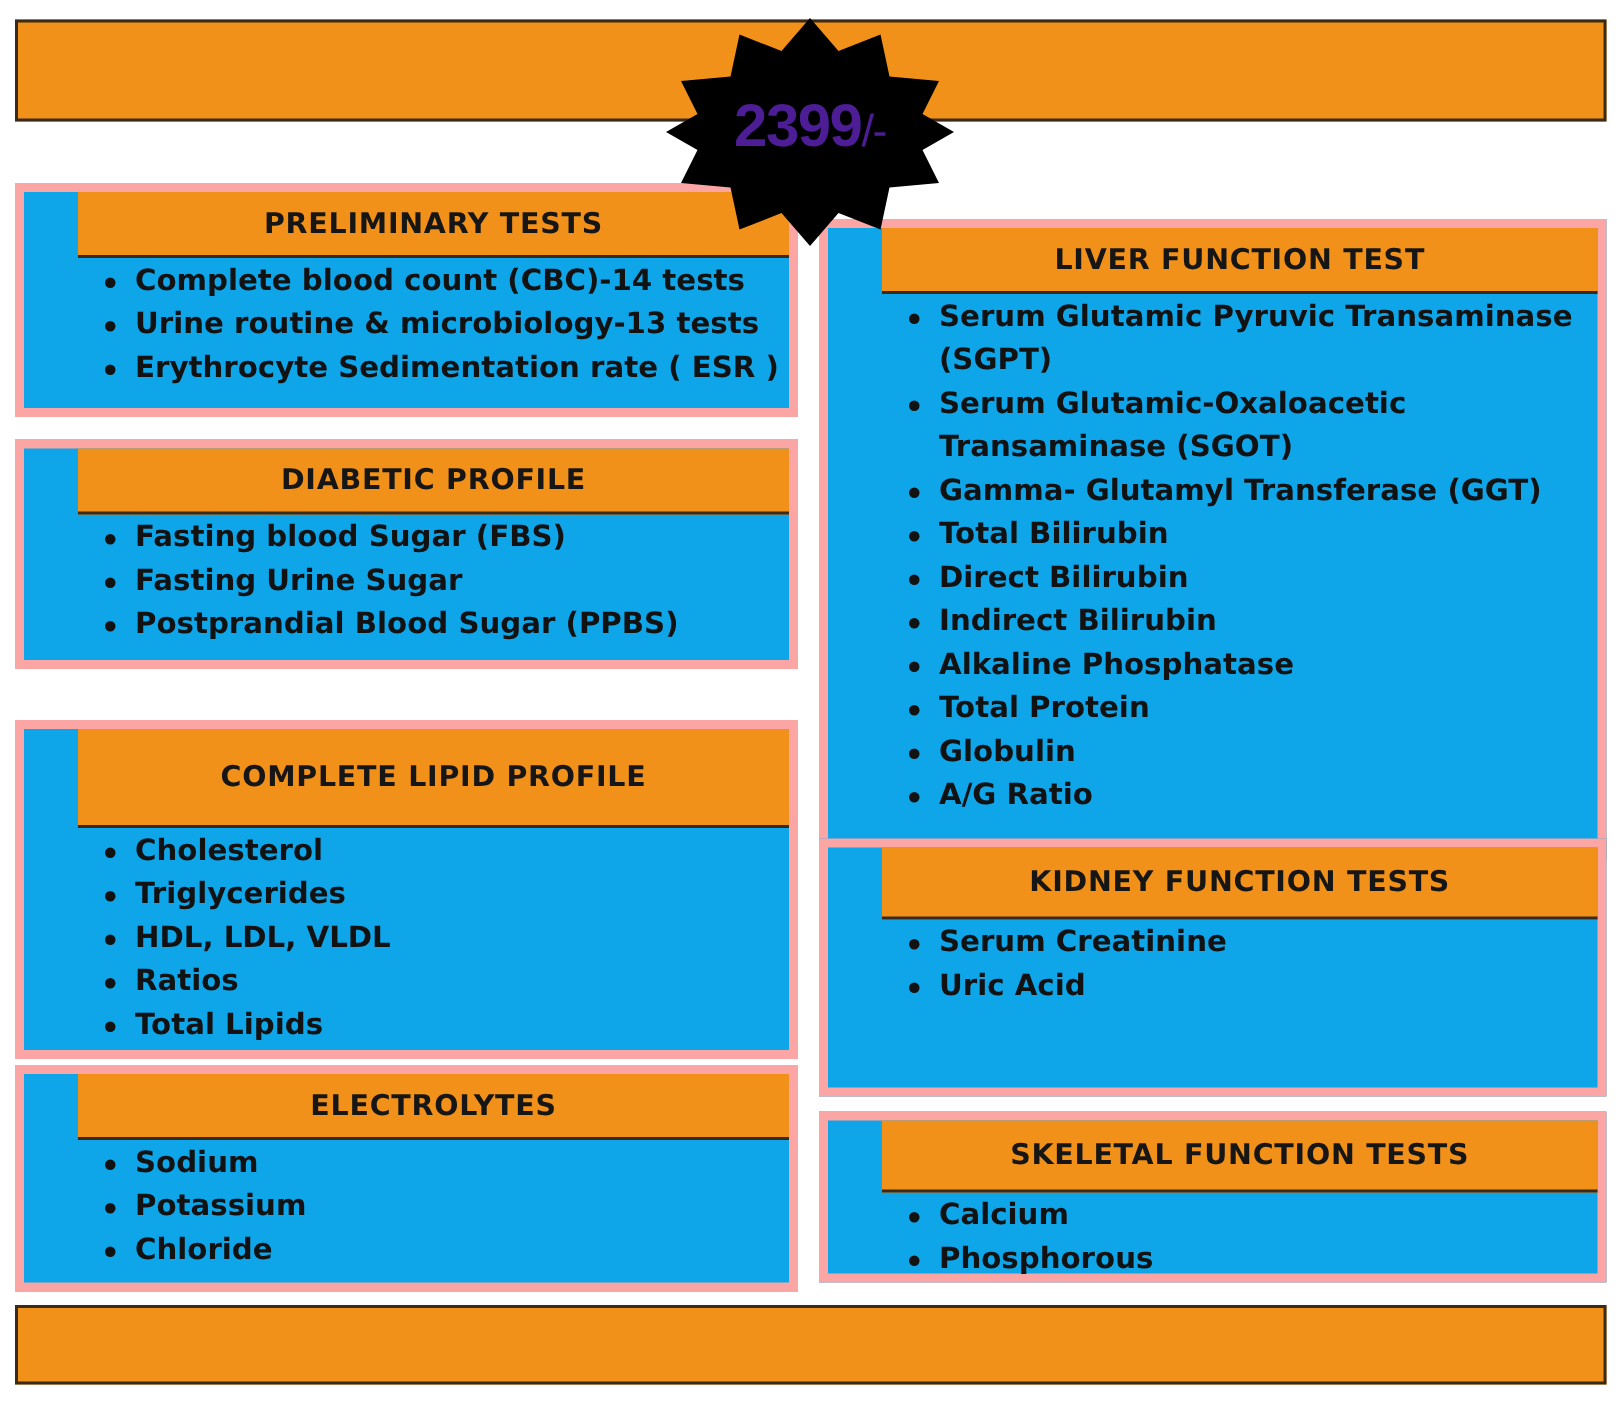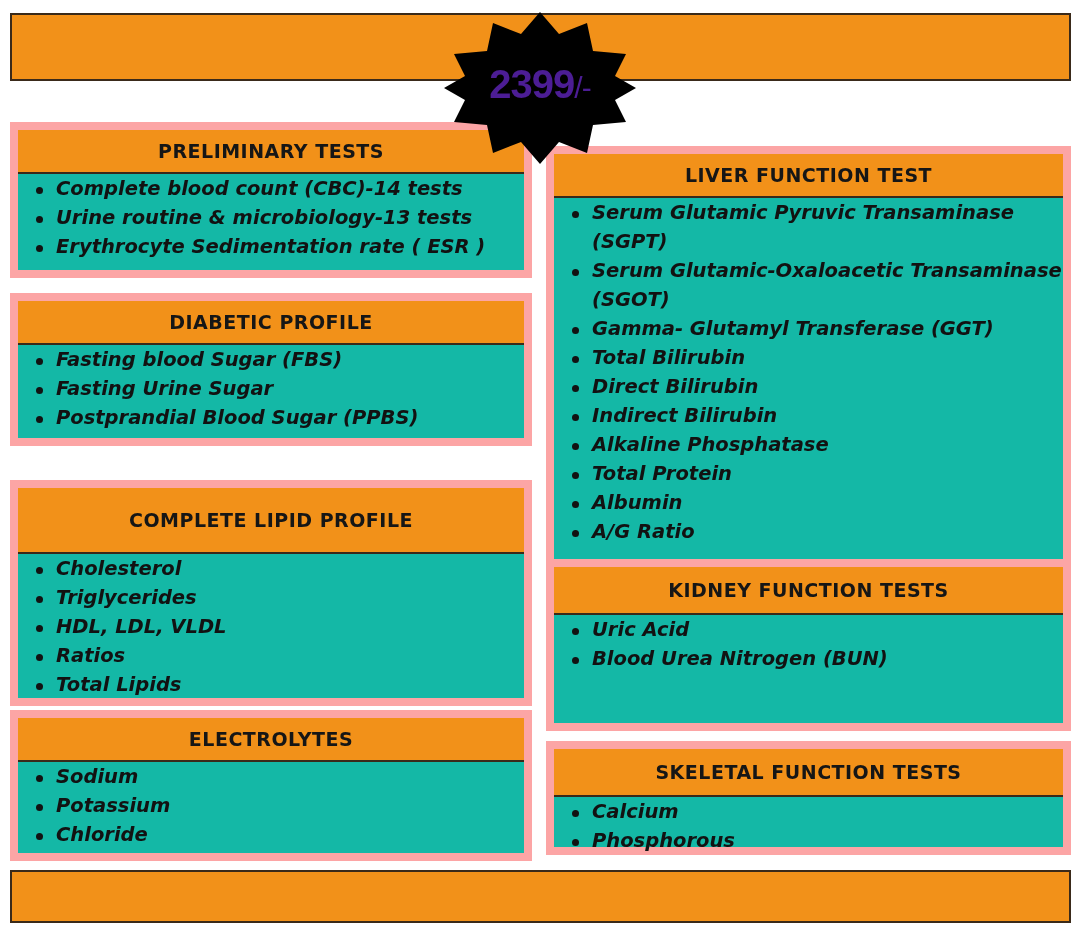--- a/index.html
+++ b/index.html
@@ -1,22 +1,22 @@
 <!DOCTYPE html>
 <html><head>
 <meta charset="utf-8">
 <style>
   html, body { margin:0; padding:0; background:#ffffff; }
   body { width:1080px; height:934px; position:relative; overflow:hidden;
          font-family:"DejaVu Sans", sans-serif; color:#111; }
   .bar { position:absolute; background:#f29119; border:2px solid #3a2a1a; box-sizing:border-box; }
-  .box { position:absolute; background:#14b8a6; border:8px solid #fca5a5; box-sizing:border-box; }
+  .box { position:absolute; background:#0ea5e9; border:6px solid #fca5a5; box-sizing:border-box;padding-left:36px; }
   .box .hdr { background:#f29119; border-bottom:2px solid #3a2a1a; display:flex; align-items:center; justify-content:center;
               font-weight:bold; font-size:19px; letter-spacing:0.5px; color:#161616; }
-  .box ul { list-style:none; margin:0; padding:2px 0 0 14px;font-style:italic; }
+  .box ul { list-style:none; margin:0; padding:2px 0 0 14px; }
   .box li { font-weight:bold; font-size:19.5px; line-height:29px; position:relative; padding-left:24px; color:#121212; }
   .box li::before { content:""; position:absolute; left:4px; top:13px; width:7px; height:7px; border-radius:50%; background:#121212; }
   .box.right li { font-size:19.5px; }
   .starburst { position:absolute; left:442px; top:12px; width:196px; height:152px; }
   .price { position:absolute; left:442px; top:62px; width:196px; text-align:center;
            font-family:Liberation Sans, sans-serif; font-weight:bold; font-size:40px; color:#4c1d95; letter-spacing:-1px; }
   .price .suffix { font-weight:normal; font-size:30px; }
 </style>
 </head>
 <body>
@@ -65,30 +65,30 @@
   <div class="hdr" style="height:42px;">LIVER FUNCTION TEST</div>
   <ul style="padding-top:0;">
     <li>Serum Glutamic Pyruvic Transaminase (SGPT)</li>
     <li>Serum Glutamic-Oxaloacetic Transaminase (SGOT)</li>
     <li>Gamma- Glutamyl Transferase (GGT)</li>
     <li>Total Bilirubin</li>
     <li>Direct Bilirubin</li>
     <li>Indirect Bilirubin</li>
     <li>Alkaline Phosphatase</li>
     <li>Total Protein</li>
-    <li>Albumin</li>
+    <li>Globulin</li>
     <li>A/G Ratio</li>
   </ul>
 </div>
 
 <div class="box right" style="left:546px; top:559px; width:525px; height:172px;">
   <div class="hdr" style="height:46px;">KIDNEY FUNCTION TESTS</div>
   <ul style="padding-top:0;">
+    <li>Serum Creatinine</li>
     <li>Uric Acid</li>
-    <li>Blood Urea Nitrogen (BUN)</li>
   </ul>
 </div>
 
 <div class="box right" style="left:546px; top:741px; width:525px; height:114px;">
   <div class="hdr" style="height:46px;">SKELETAL FUNCTION TESTS</div>
   <ul style="padding-top:0;">
     <li>Calcium</li>
     <li>Phosphorous</li>
   </ul>
 </div>

